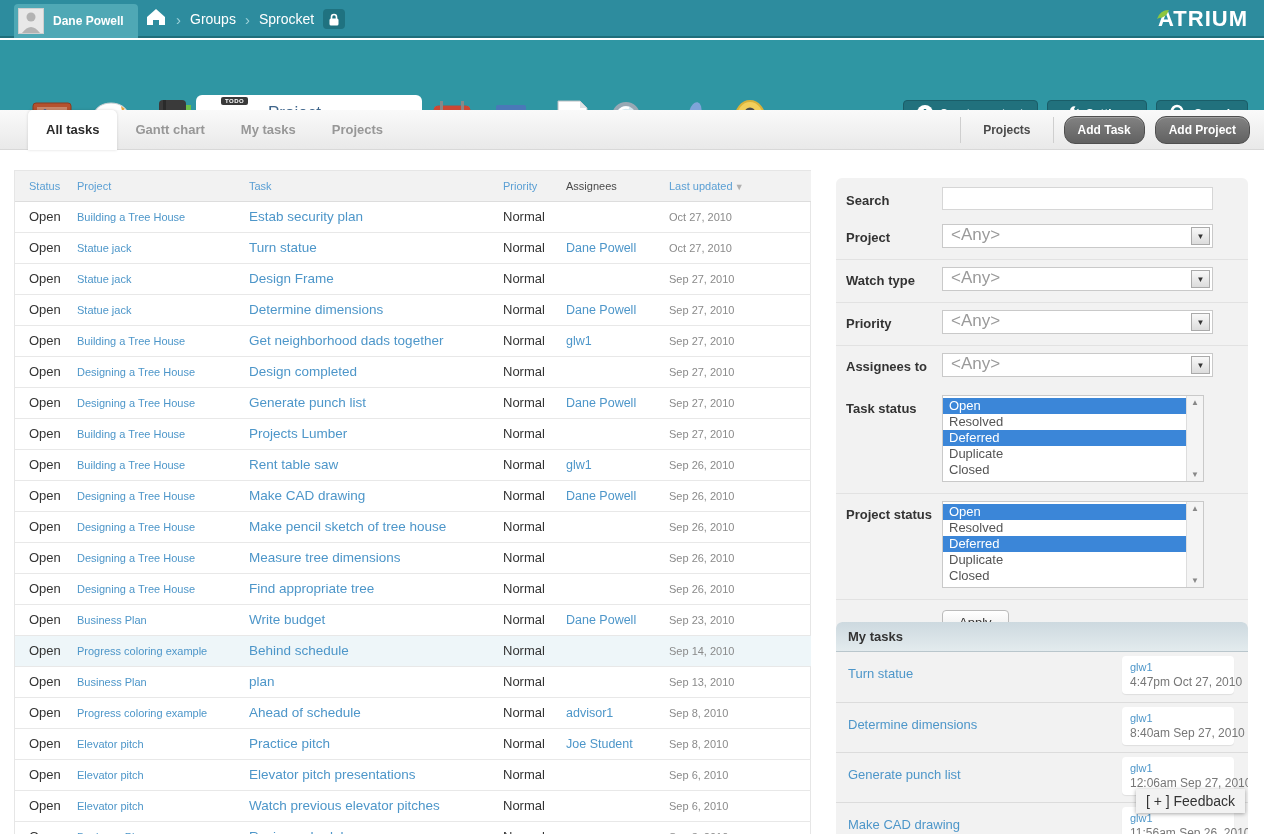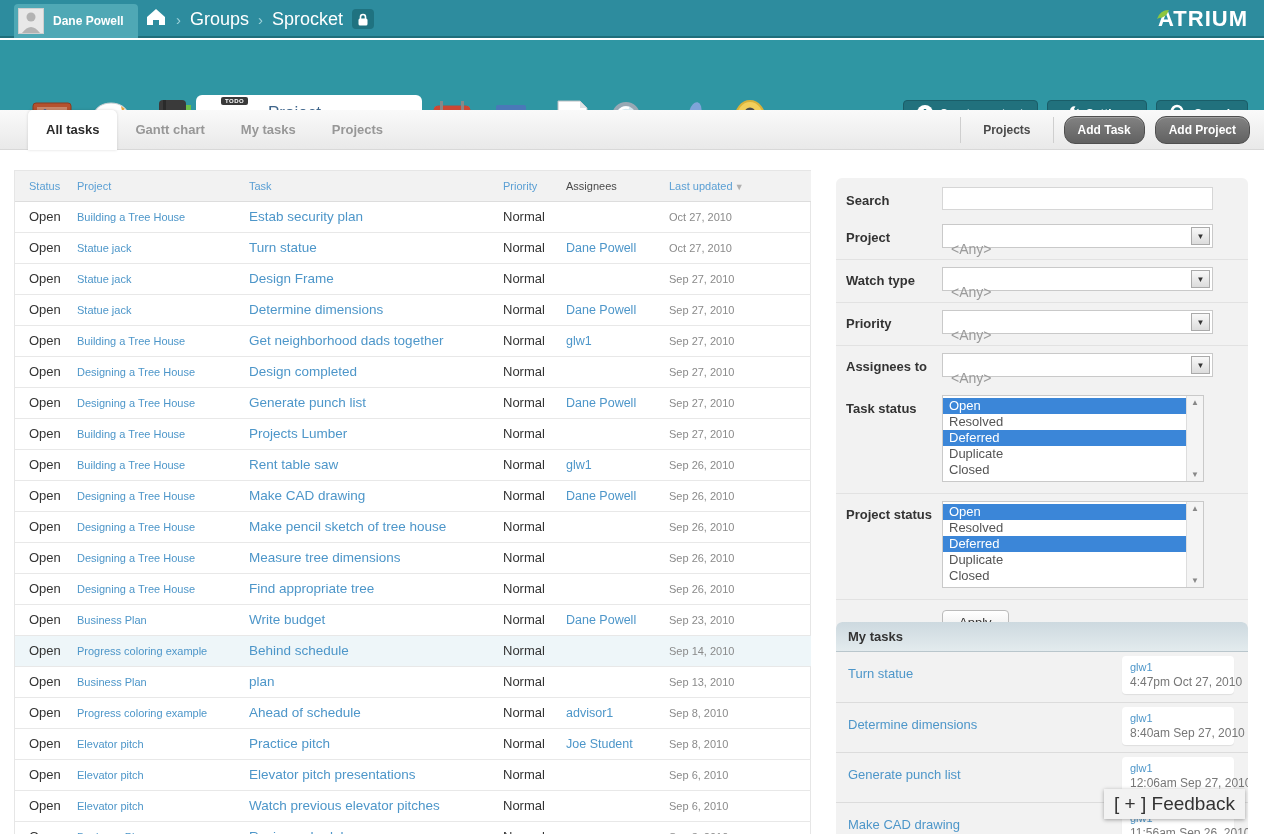--- a/index.html
+++ b/index.html
@@ -6,21 +6,21 @@
   html,body { width:1264px; height:834px; overflow:hidden; }
   body { font-family:"Liberation Sans", sans-serif; background:#fff; position:relative; }
 
   
   .topbar { position:absolute; left:0; top:0; width:1264px; height:38px; background:#2D8C9E; border-bottom:2px solid #1F6E7B; }
   .user-chip { position:absolute; left:14px; top:4px; height:34px; background:#4FA8B5; border-radius:4px 4px 0 0; display:flex; align-items:center; padding:0 14px 0 4px; cursor:pointer; }
   .avatar { width:26px; height:26px; background:#e8e8e8; border:1px solid #cfcfcf; display:inline-block; margin-right:9px; }
   .user-name { color:#fff; font-weight:bold; font-size:12px; }
   .breadcrumb { position:absolute; left:145px; top:0; height:38px; display:flex; align-items:center; gap:9px; }
   .crumb-sep { color:#9FD2DA; font-size:15px; }
-  .crumb-link { color:#fff; font-size:18px; text-decoration:none; cursor:pointer; }
+  .crumb-link { color:#fff; font-size:14px; text-decoration:none; cursor:pointer; }
   .lock-badge { width:22px; height:20px; background:#1F7280; border-radius:4px; display:flex; align-items:center; justify-content:center; }
   .logo { position:absolute; right:16px; top:6px; color:#fff; font-size:22px; font-weight:bold; letter-spacing:1px; }
   .logo .leaf { position:absolute; left:-2px; top:-5px; }
 
   
   .navband { position:absolute; left:0; top:40px; width:1264px; height:70px; background:#2F96A3; }
   .app-icon { position:absolute; top:57px; width:48px; height:48px; cursor:pointer; }
   .active-app { position:absolute; left:196px; top:55px; width:226px; height:55px; background:#fff; border-radius:6px 6px 0 0; display:flex; align-items:center; cursor:pointer; }
   .active-app .app-icon-inner { position:relative; width:48px; height:46px; margin-left:14px; }
   .todo-tag { position:absolute; left:11px; top:-3px; background:#3a3a3a; color:#fff; font-size:6px; font-weight:bold; padding:1px 4px; border-radius:2px; letter-spacing:.5px; }
@@ -54,41 +54,41 @@
   .sort-arrow { color:#b0b0b0; font-size:9px; margin-left:2px; }
 
   
   .filter-panel { position:absolute; left:836px; top:178px; width:412px; background:#f2f2f2; border-radius:6px; padding:2px 0; }
   .f-row { position:relative; min-height:36px; padding:7px 10px 7px 10px; }
   .f-row + .f-row { border-top:1px solid #e2e2e2; }
   .f-label { position:absolute; left:10px; top:13px; width:96px; font-size:13px; font-weight:bold; color:#333; }
   .f-control { margin-left:96px; }
   .search-input { width:271px; height:23px; border:1px solid #d6d6d6; background:#fff; font-size:13px; padding:0 6px; font-family:"Liberation Sans",sans-serif; }
   .dd { width:271px; height:24px; background:#fff; border:1px solid #c9c9c9; position:relative; cursor:pointer; }
-  .dd-value { position:absolute; left:8px; top:16px; font-size:14px; color:#9a9a9a; }
+  .dd-value { position:absolute; left:8px; top:0; font-size:17px; color:#9a9a9a; }
   .dd-btn { position:absolute; right:2px; top:2px; width:19px; height:18px; border:1px solid #aaa; background:linear-gradient(#f8f8f8,#dcdcdc); text-align:center; line-height:17px; font-size:8px; color:#333; cursor:pointer; }
   .listbox { width:262px; height:87px; background:#fff; border:1px solid #c9c9c9; position:relative; overflow:hidden; }
   .lb-opts { position:absolute; left:0; top:2px; right:17px; }
   .lb-opt { font-size:13px; color:#555; padding:0 6px; height:16px; line-height:16px; cursor:pointer; }
   .lb-opt.sel { background:#3B86D8; color:#fff; }
   .lb-scroll { position:absolute; right:0; top:0; bottom:0; width:17px; background:#f4f4f4; border-left:1px solid #ddd; cursor:pointer; }
   .lb-scroll .up { position:absolute; top:2px; left:4px; font-size:8px; color:#888; }
   .lb-scroll .dn { position:absolute; bottom:2px; left:4px; font-size:8px; color:#888; }
   .apply-btn { margin-left:96px; background:linear-gradient(#ffffff,#e8e8e8); border:1px solid #bbb; border-radius:4px; font-size:13px; color:#333; padding:4px 16px; cursor:pointer; }
 
   .mytasks-panel { position:absolute; left:836px; top:622px; width:412px; height:240px; background:#f2f2f2; border-radius:6px 6px 0 0; overflow:hidden; }
   .mytasks-header { height:30px; background:linear-gradient(#cdd9df,#e3ebee); border-bottom:1px solid #b9c6cc; border-radius:6px 6px 0 0; line-height:30px; padding-left:12px; font-size:13px; font-weight:bold; color:#333; }
   .mt-item { position:relative; height:50px; padding:12px 0 0 12px; }
   .mt-item + .mt-item { border-top:1px solid #dcdcdc; }
   .mt-link { font-size:13px; color:#4D96C9; cursor:pointer; }
   .mt-badge { position:absolute; right:14px; top:4px; width:112px; background:#fff; border-radius:4px; padding:5px 8px; box-shadow:0 1px 1px rgba(0,0,0,.08); }
   .mt-user { display:block; font-size:11px; color:#4D96C9; cursor:pointer; }
   .mt-time { display:block; font-size:12px; color:#777; margin-top:2px; white-space:nowrap; }
 
-  .feedback-btn { position:absolute; right:19px; top:789px; background:#f2f2f2; box-shadow:0 1px 4px rgba(0,0,0,.35); font-size:19px; color:#333; padding:4px 10px; cursor:pointer; }
+  .feedback-btn { position:absolute; right:19px; top:789px; background:#f2f2f2; box-shadow:0 1px 4px rgba(0,0,0,.35); font-size:14px; color:#333; padding:4px 10px; cursor:pointer; }
 </style>
 </head>
 <body>
 
 <header class="topbar">
   <div class="user-chip">
     <span class="avatar">
       <svg width="24" height="24">
           <circle cx="12" cy="8" r="4.5" fill="#b3b3b3"></circle>
           <path d="M3 24 q9 -12 18 0 z" fill="#b3b3b3"></path>

